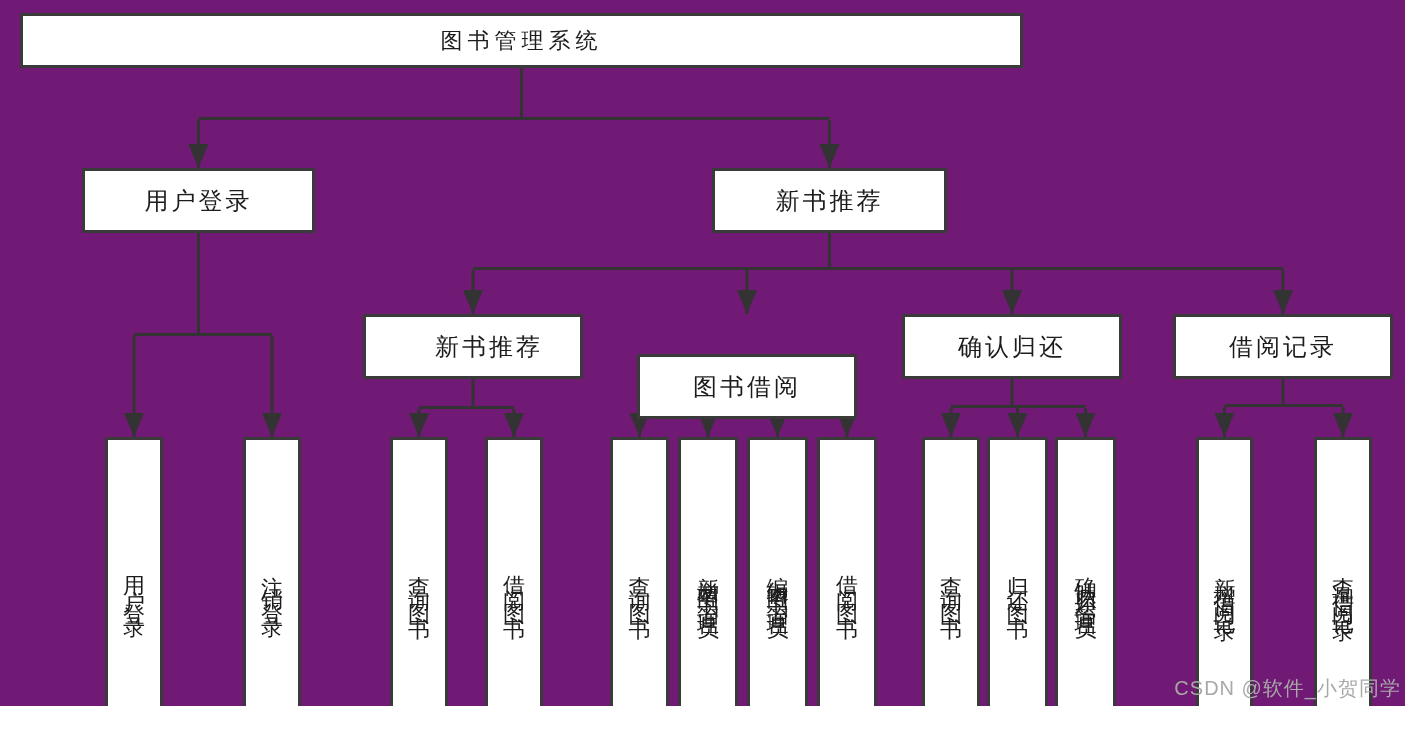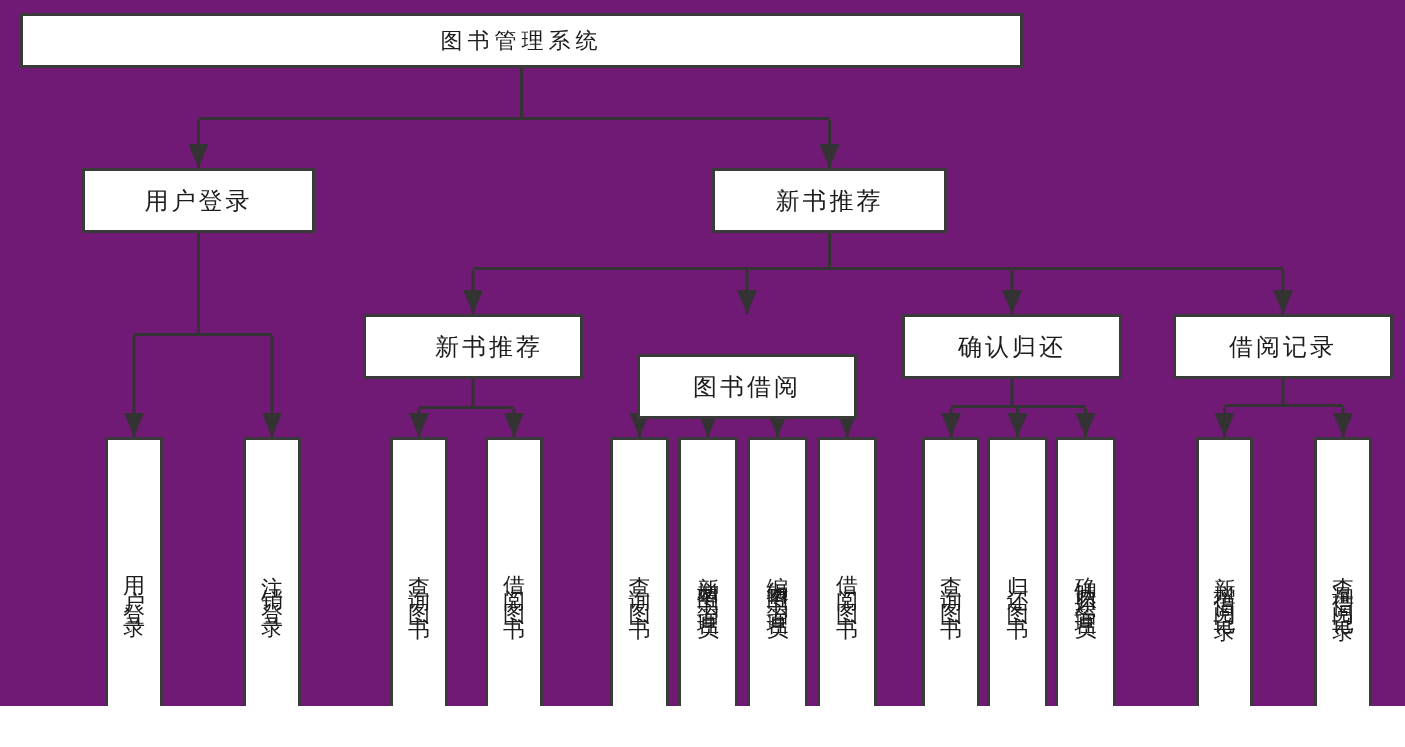--- a/index.html
+++ b/index.html
@@ -125,14 +125,15 @@
   <div class="box vbox ls9" style="left:747px; top:437px; width:61px; height:297px;">编辑图书（管理员）</div>
   <div class="box vbox ls4" style="left:817px; top:437px; width:60px; height:297px;">借阅图书</div>
 
   <div class="box vbox ls4" style="left:922px; top:437px; width:58px; height:297px;">查询图书</div>
   <div class="box vbox ls4" style="left:987px; top:437px; width:61px; height:297px;">归还图书</div>
   <div class="box vbox ls9" style="left:1055px; top:437px; width:61px; height:297px;">确认归还（管理员）</div>
 
   <div class="box vbox ls6" style="left:1196px; top:437px; width:57px; height:297px;">新增借阅记录</div>
   <div class="box vbox ls6" style="left:1314px; top:437px; width:58px; height:297px;">查询借阅记录</div>
 
+  <div id="watermark">CSDN @软件_小贺同学</div>
 
 </div>
 
 </body></html>

